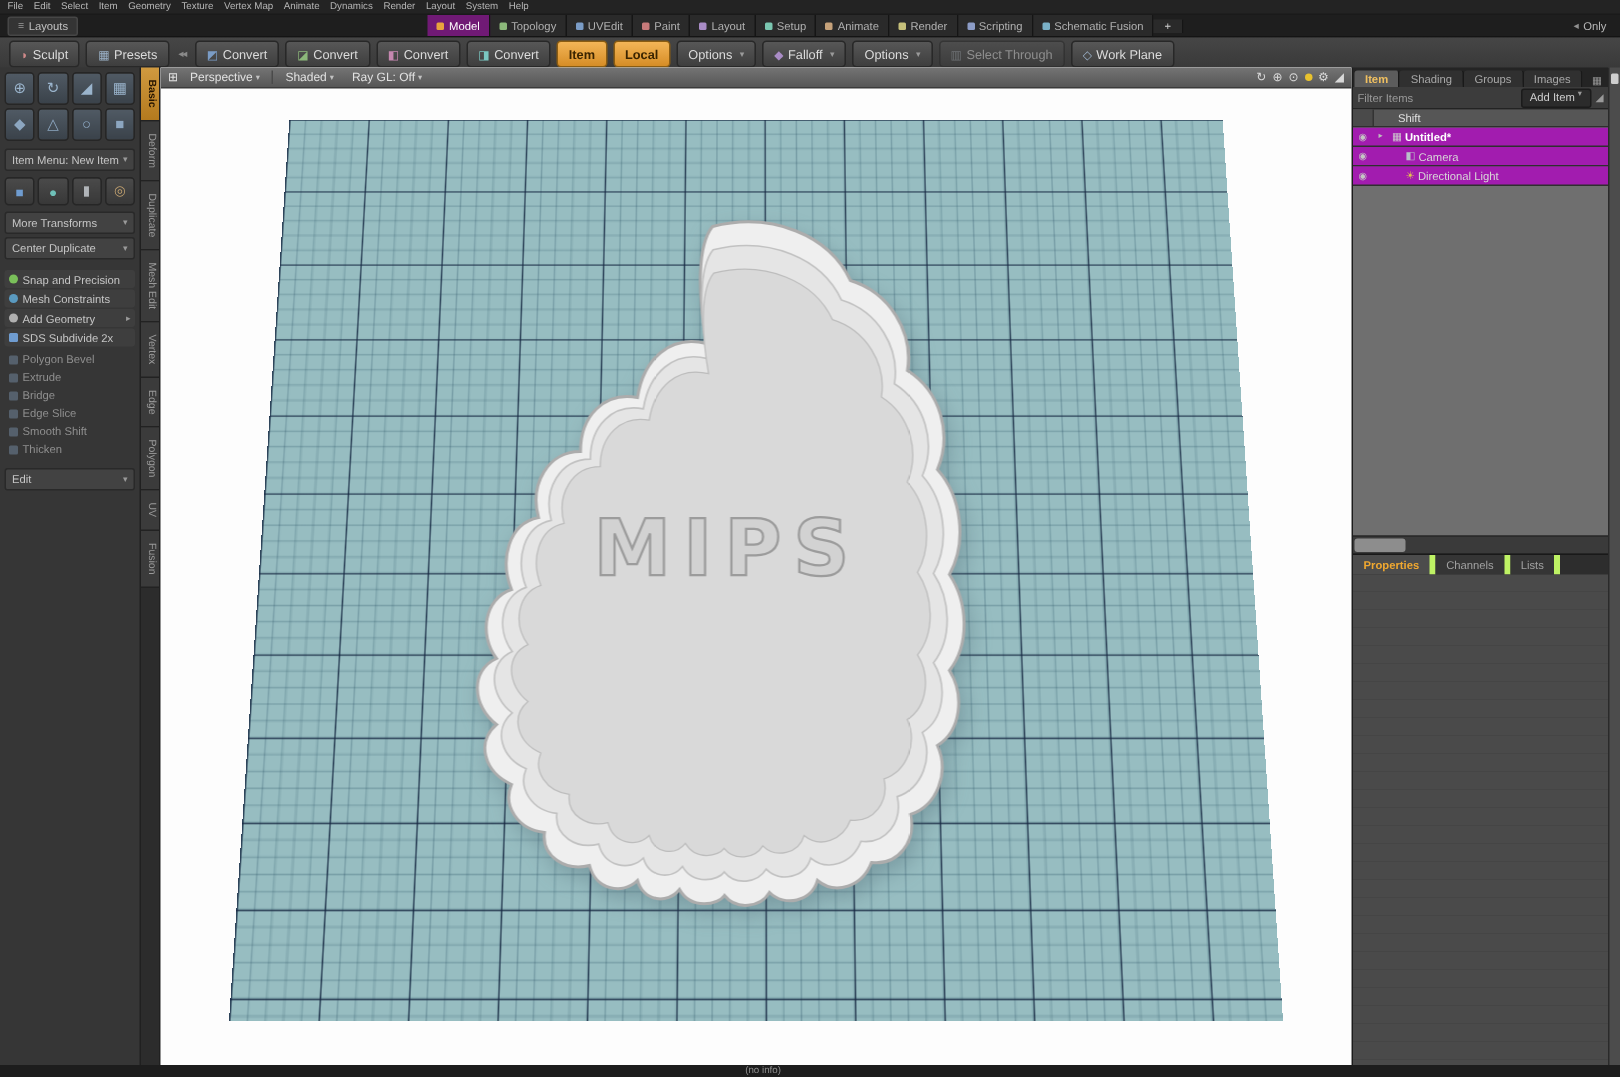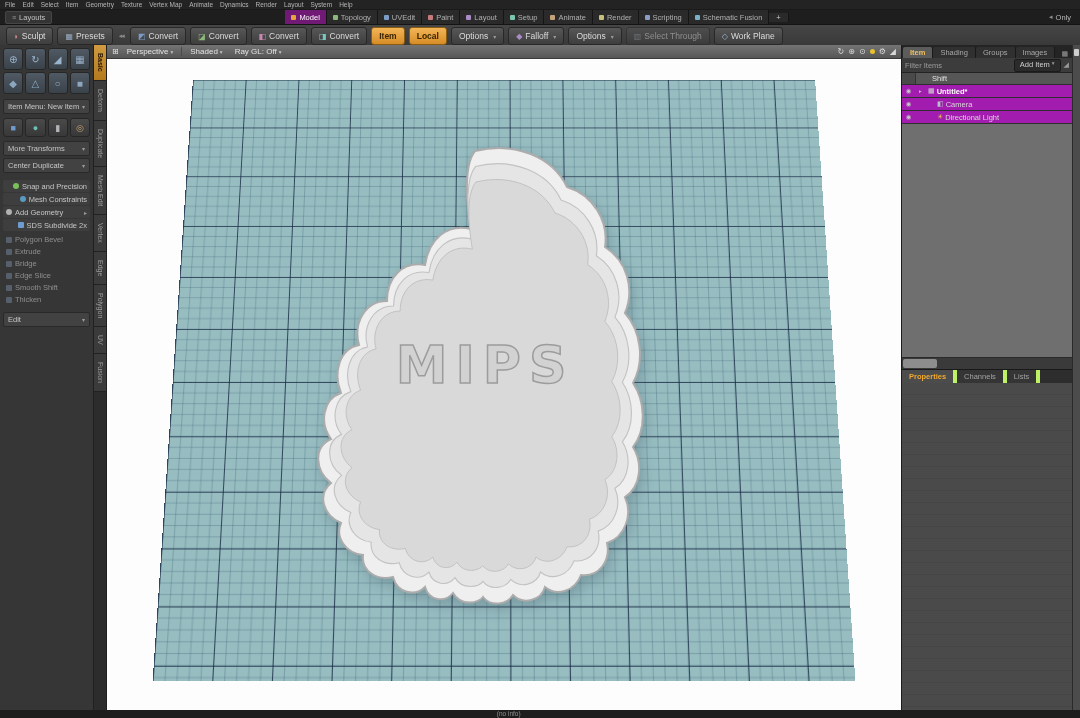--- a/index.html
+++ b/index.html
@@ -48,21 +48,21 @@
   .tool-grid{display:grid;grid-template-columns:repeat(4,1fr);gap:2px;padding:3px;}
   .tool-btn{height:20px;border-radius:3px;border:1px solid #262626;background:linear-gradient(#505a64,#3a424a);
             display:flex;align-items:center;justify-content:center;font-size:10px;color:var(--ic,#9ab4cc);}
   .prim-row{display:grid;grid-template-columns:repeat(4,1fr);gap:2px;padding:2px 3px;}
   .prim-btn{height:17px;border-radius:3px;border:1px solid #262626;background:linear-gradient(#4a4a4a,#383838);
             display:flex;align-items:center;justify-content:center;font-size:9px;color:var(--ic,#9ab);}
   .lp-dd{margin:2px 3px;height:13px;background:#424242;border:1px solid #292929;border-radius:2px;
          display:flex;align-items:center;justify-content:space-between;padding:0 4px;}
   .lp-dd::after{content:"▾";font-size:6px;color:#9a9a9a;}
   .lp-row{margin:1px 3px;height:12px;display:flex;align-items:center;gap:3px;padding:0 3px;
-          background:#3e3e3e;border-radius:2px;justify-content:flex-end;}
+          background:#3e3e3e;border-radius:2px;}
   .lp-row.dd::after{content:"▸";font-size:6px;color:#9a9a9a;margin-left:auto;}
   .lp-row .bullet{width:6px;height:6px;border-radius:50%;background:var(--ic,#888);flex:none;}
   .lp-row .sq{width:6px;height:6px;border-radius:1px;background:var(--ic,#6f9cd0);flex:none;}
   .mesh-tools{margin-top:3px;}
   .mesh-tool{margin:1px 3px;height:11px;display:flex;align-items:center;gap:3px;padding:0 3px;color:#8f8f8f;}
   .mesh-tool .sq{width:6px;height:6px;border-radius:1px;background:#55606c;flex:none;}
   .lp-gap{height:4px;}
 
   
   .side-strip{width:12px;background:#2c2c2c;border-right:1px solid #202020;display:flex;

